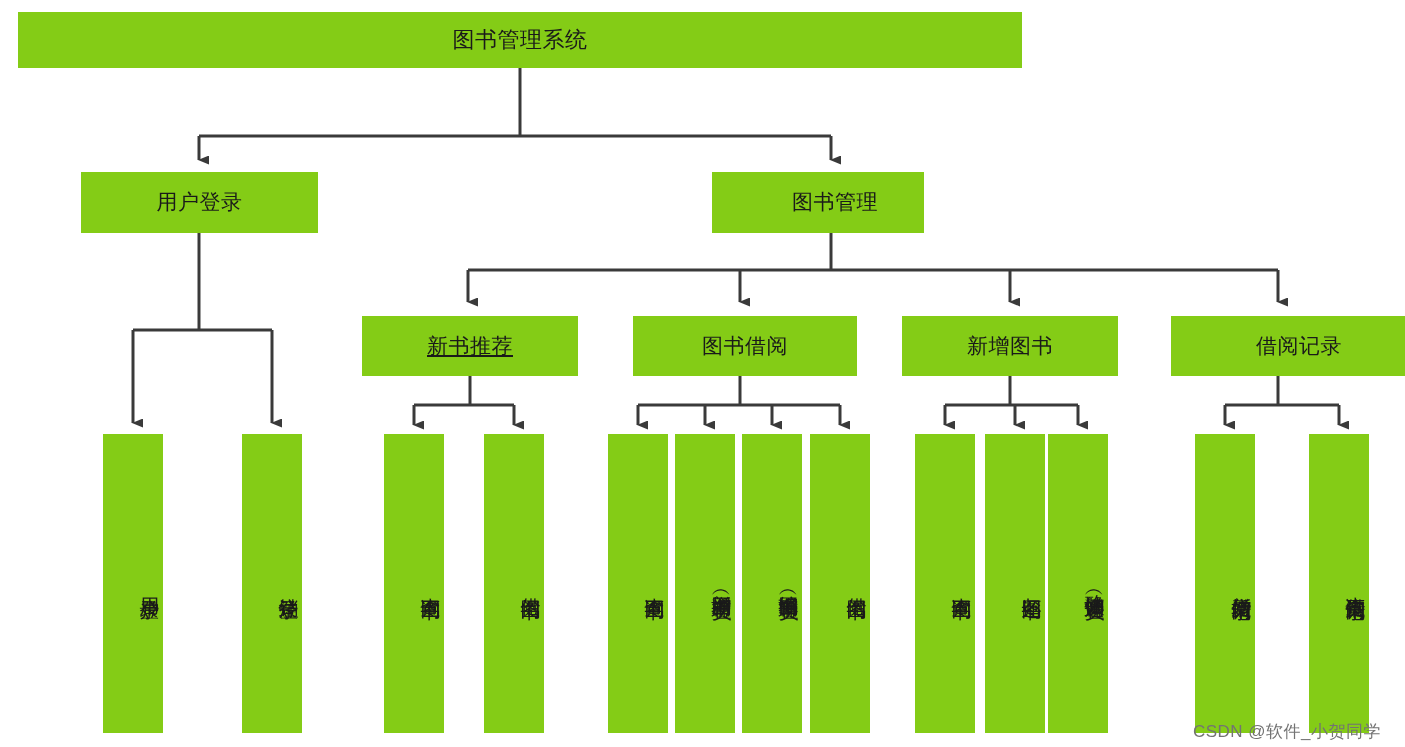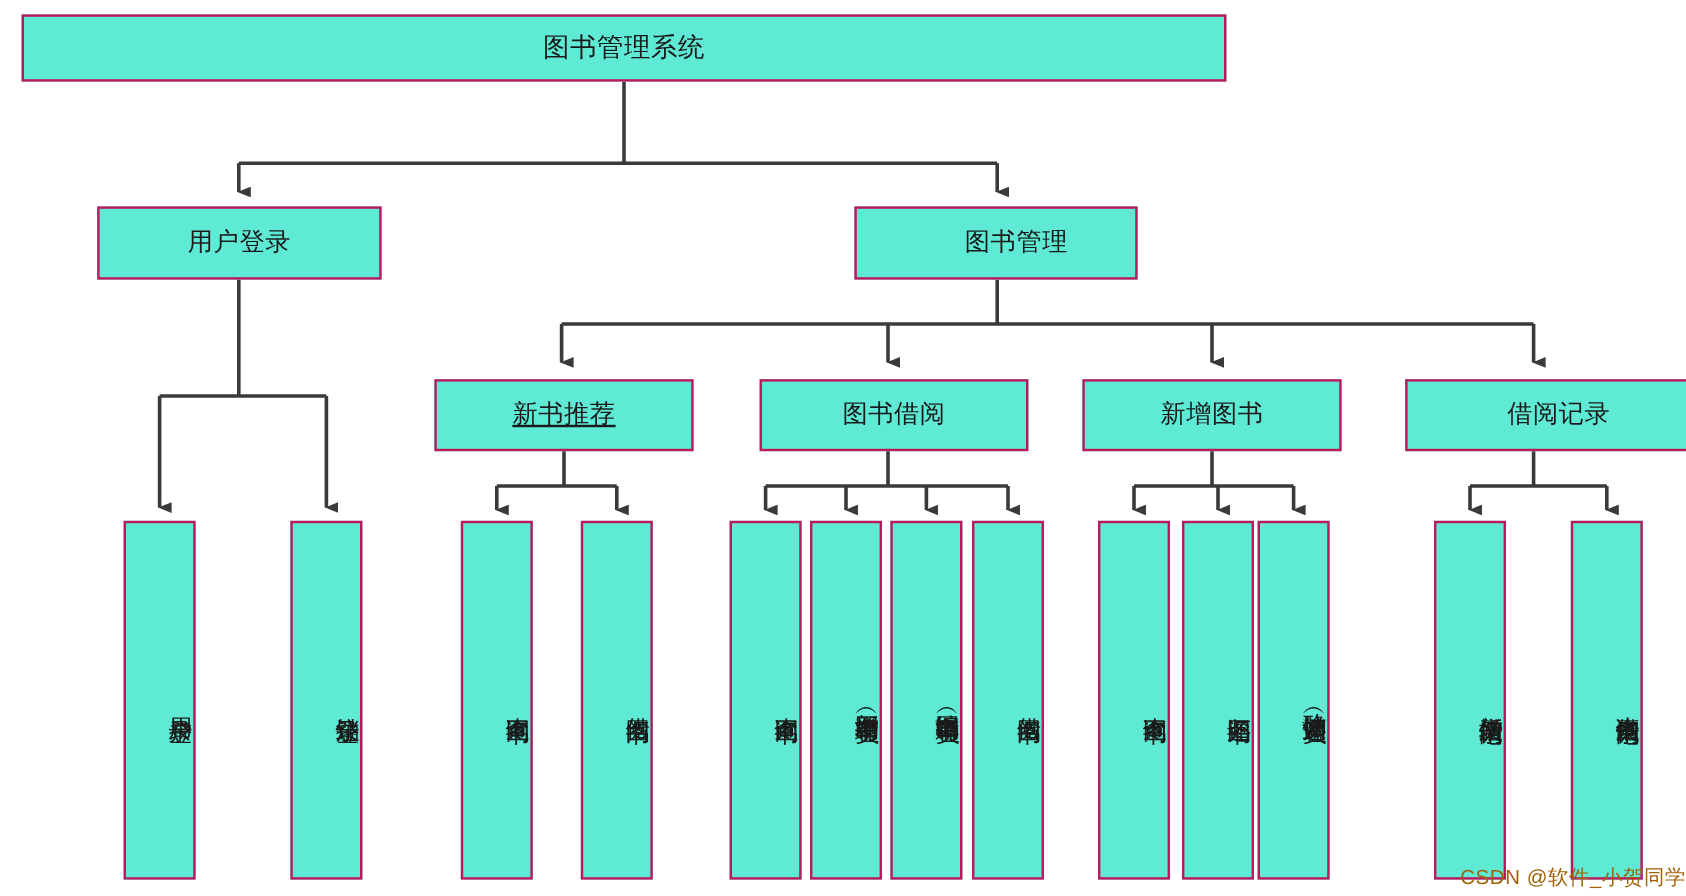--- a/index.html
+++ b/index.html
@@ -22,22 +22,22 @@
     position: absolute;
     left: 0;
     top: 0;
     width: 1405px;
     height: 747px;
     pointer-events: none;
   }
   .node {
     position: absolute;
     box-sizing: border-box;
-    border: 2px solid #be185d;
-    background: #5eead4;
+    border: 2px solid #84cc16;
+    background: #84cc16;
     color: #1a1a1a;
     display: flex;
     align-items: center;
     justify-content: center;
     text-align: center;
     z-index: 2;
   }
   .node-h {
     font-size: 21px;
     line-height: 1.15;
@@ -57,24 +57,24 @@
     writing-mode: vertical-rl;
     text-orientation: upright;
     white-space: normal;
     display: block;
   }
   .node-root {
     font-size: 22px;
   }
   #watermark {
     position: absolute;
-    right: 0;
+    right: 24px;
     bottom: 4px;
     font-size: 17px;
-    color: #a16207;
+    color: #737373;
     letter-spacing: 0.5px;
     z-index: 5;
     white-space: nowrap;
   }
 </style>
 </head>
 <body>
 
 <div id="diagram-root">
 
@@ -128,21 +128,21 @@
     </g>
   </svg>
 
   <div class="node node-h node-root" style="left:18px; top:12px; width:1004px; height:56px;">
     <span>图书管理系统</span>
   </div>
 
   <div class="node node-h" style="left:81px; top:172px; width:237px; height:61px;">
     <span>用户登录</span>
   </div>
-  <div class="node node-h" style="left:712px; top:172px; width:236px; height:61px;padding-left:34px;">
+  <div class="node node-h" style="left:712px; top:172px; width:212px; height:61px;padding-left:34px;">
     <span>图书管理</span>
   </div>
 
   <div class="node node-h" style="left:362px; top:316px; width:216px; height:60px;text-decoration:underline;">
     <span>新书推荐</span>
   </div>
   <div class="node node-h" style="left:633px; top:316px; width:224px; height:60px;">
     <span>图书借阅</span>
   </div>
   <div class="node node-h" style="left:902px; top:316px; width:216px; height:60px;">

